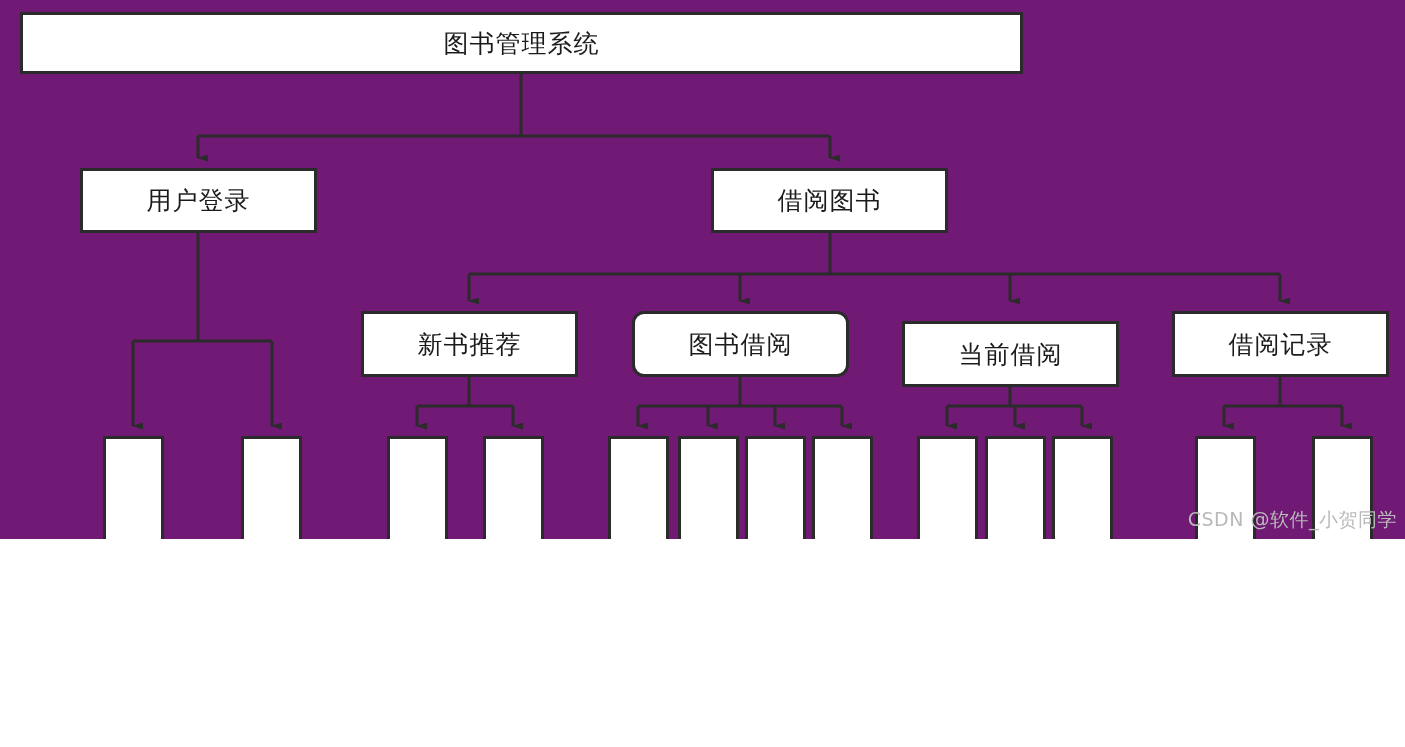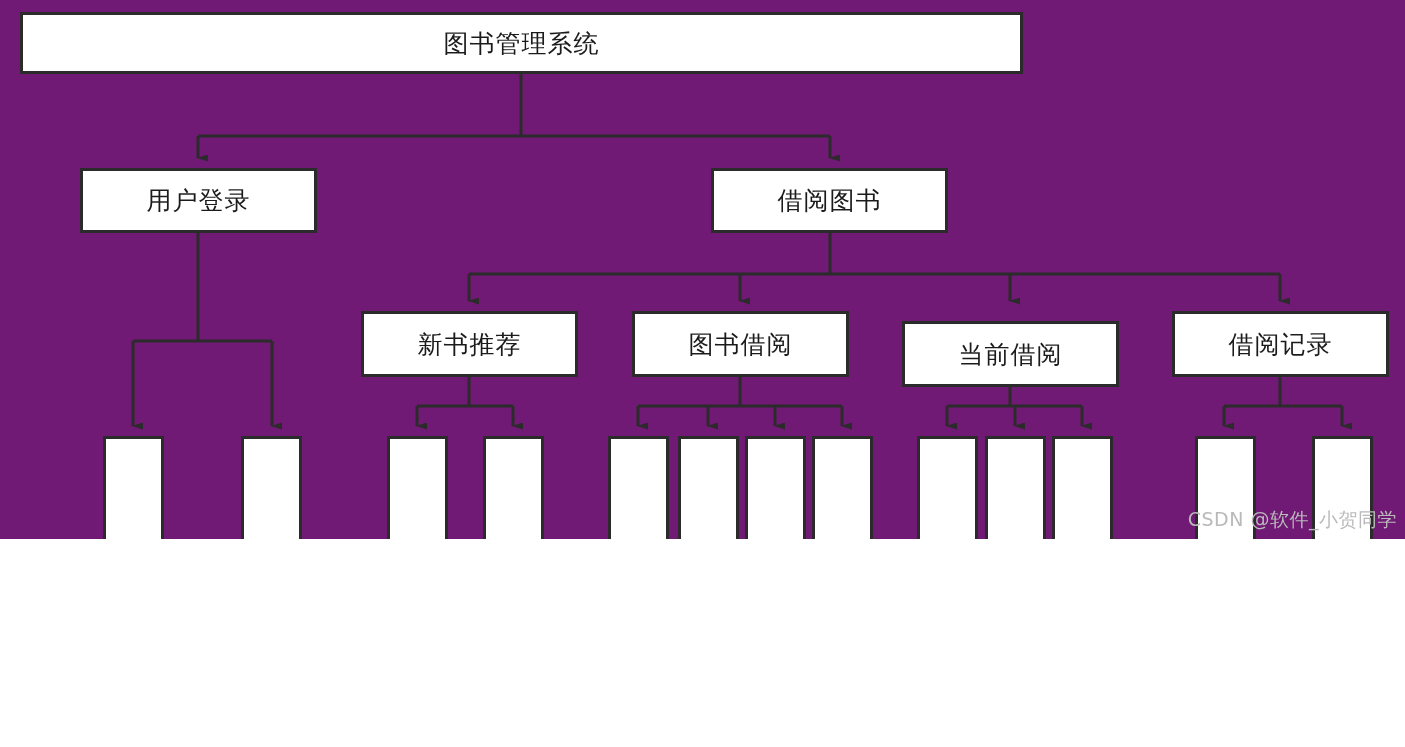--- a/index.html
+++ b/index.html
@@ -130,21 +130,21 @@
   <div class="node node-h" style="left:80px; top:168px; width:237px; height:65px;">
     <span>用户登录</span>
   </div>
   <div class="node node-h" style="left:711px; top:168px; width:237px; height:65px;">
     <span>借阅图书</span>
   </div>
 
   <div class="node node-h" style="left:361px; top:311px; width:217px; height:66px;text-align:right;">
     <span>新书推荐</span>
   </div>
-  <div class="node node-h" style="left:632px; top:311px; width:217px; height:66px;">
+  <div class="node node-h" style="left:632px; top:311px; width:217px; height:66px;border-radius:12px;">
     <span>图书借阅</span>
   </div>
   <div class="node node-h" style="left:902px; top:321px; width:217px; height:66px;">
     <span>当前借阅</span>
   </div>
   <div class="node node-h" style="left:1172px; top:311px; width:217px; height:66px;">
     <span>借阅记录</span>
   </div>
 
   <div class="node node-v" style="left:103px; top:436px; width:61px; height:299px;">

